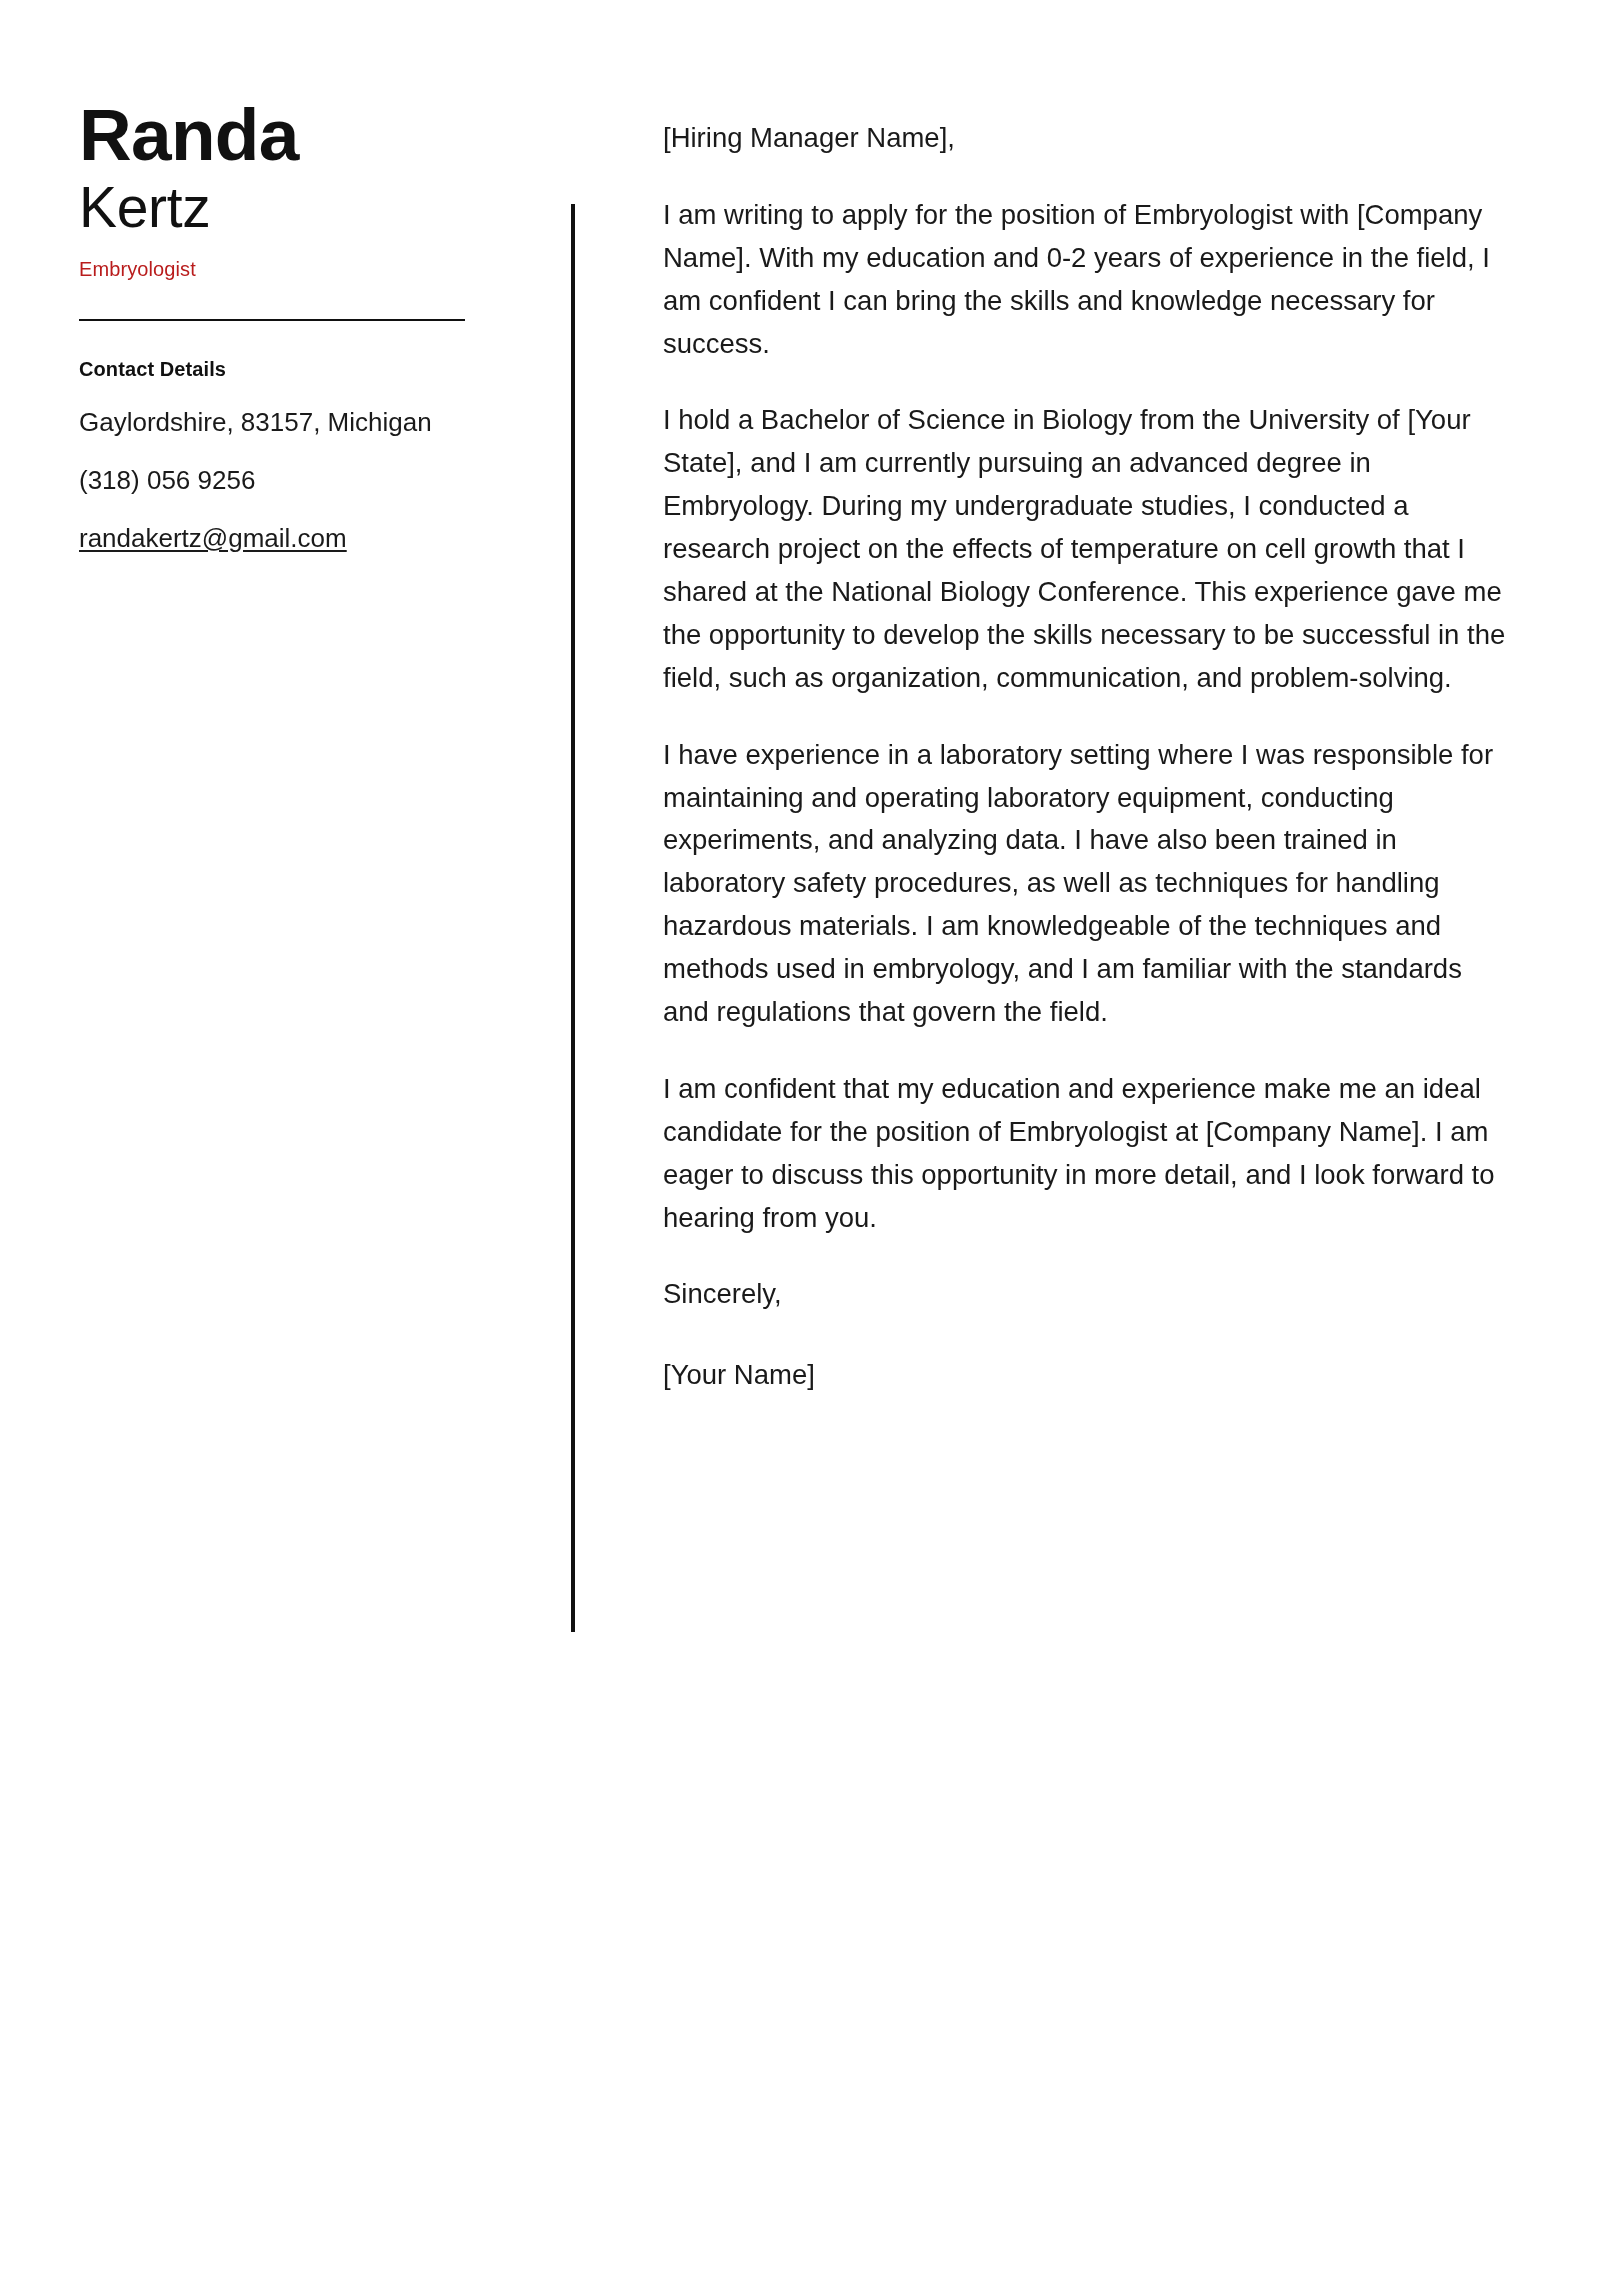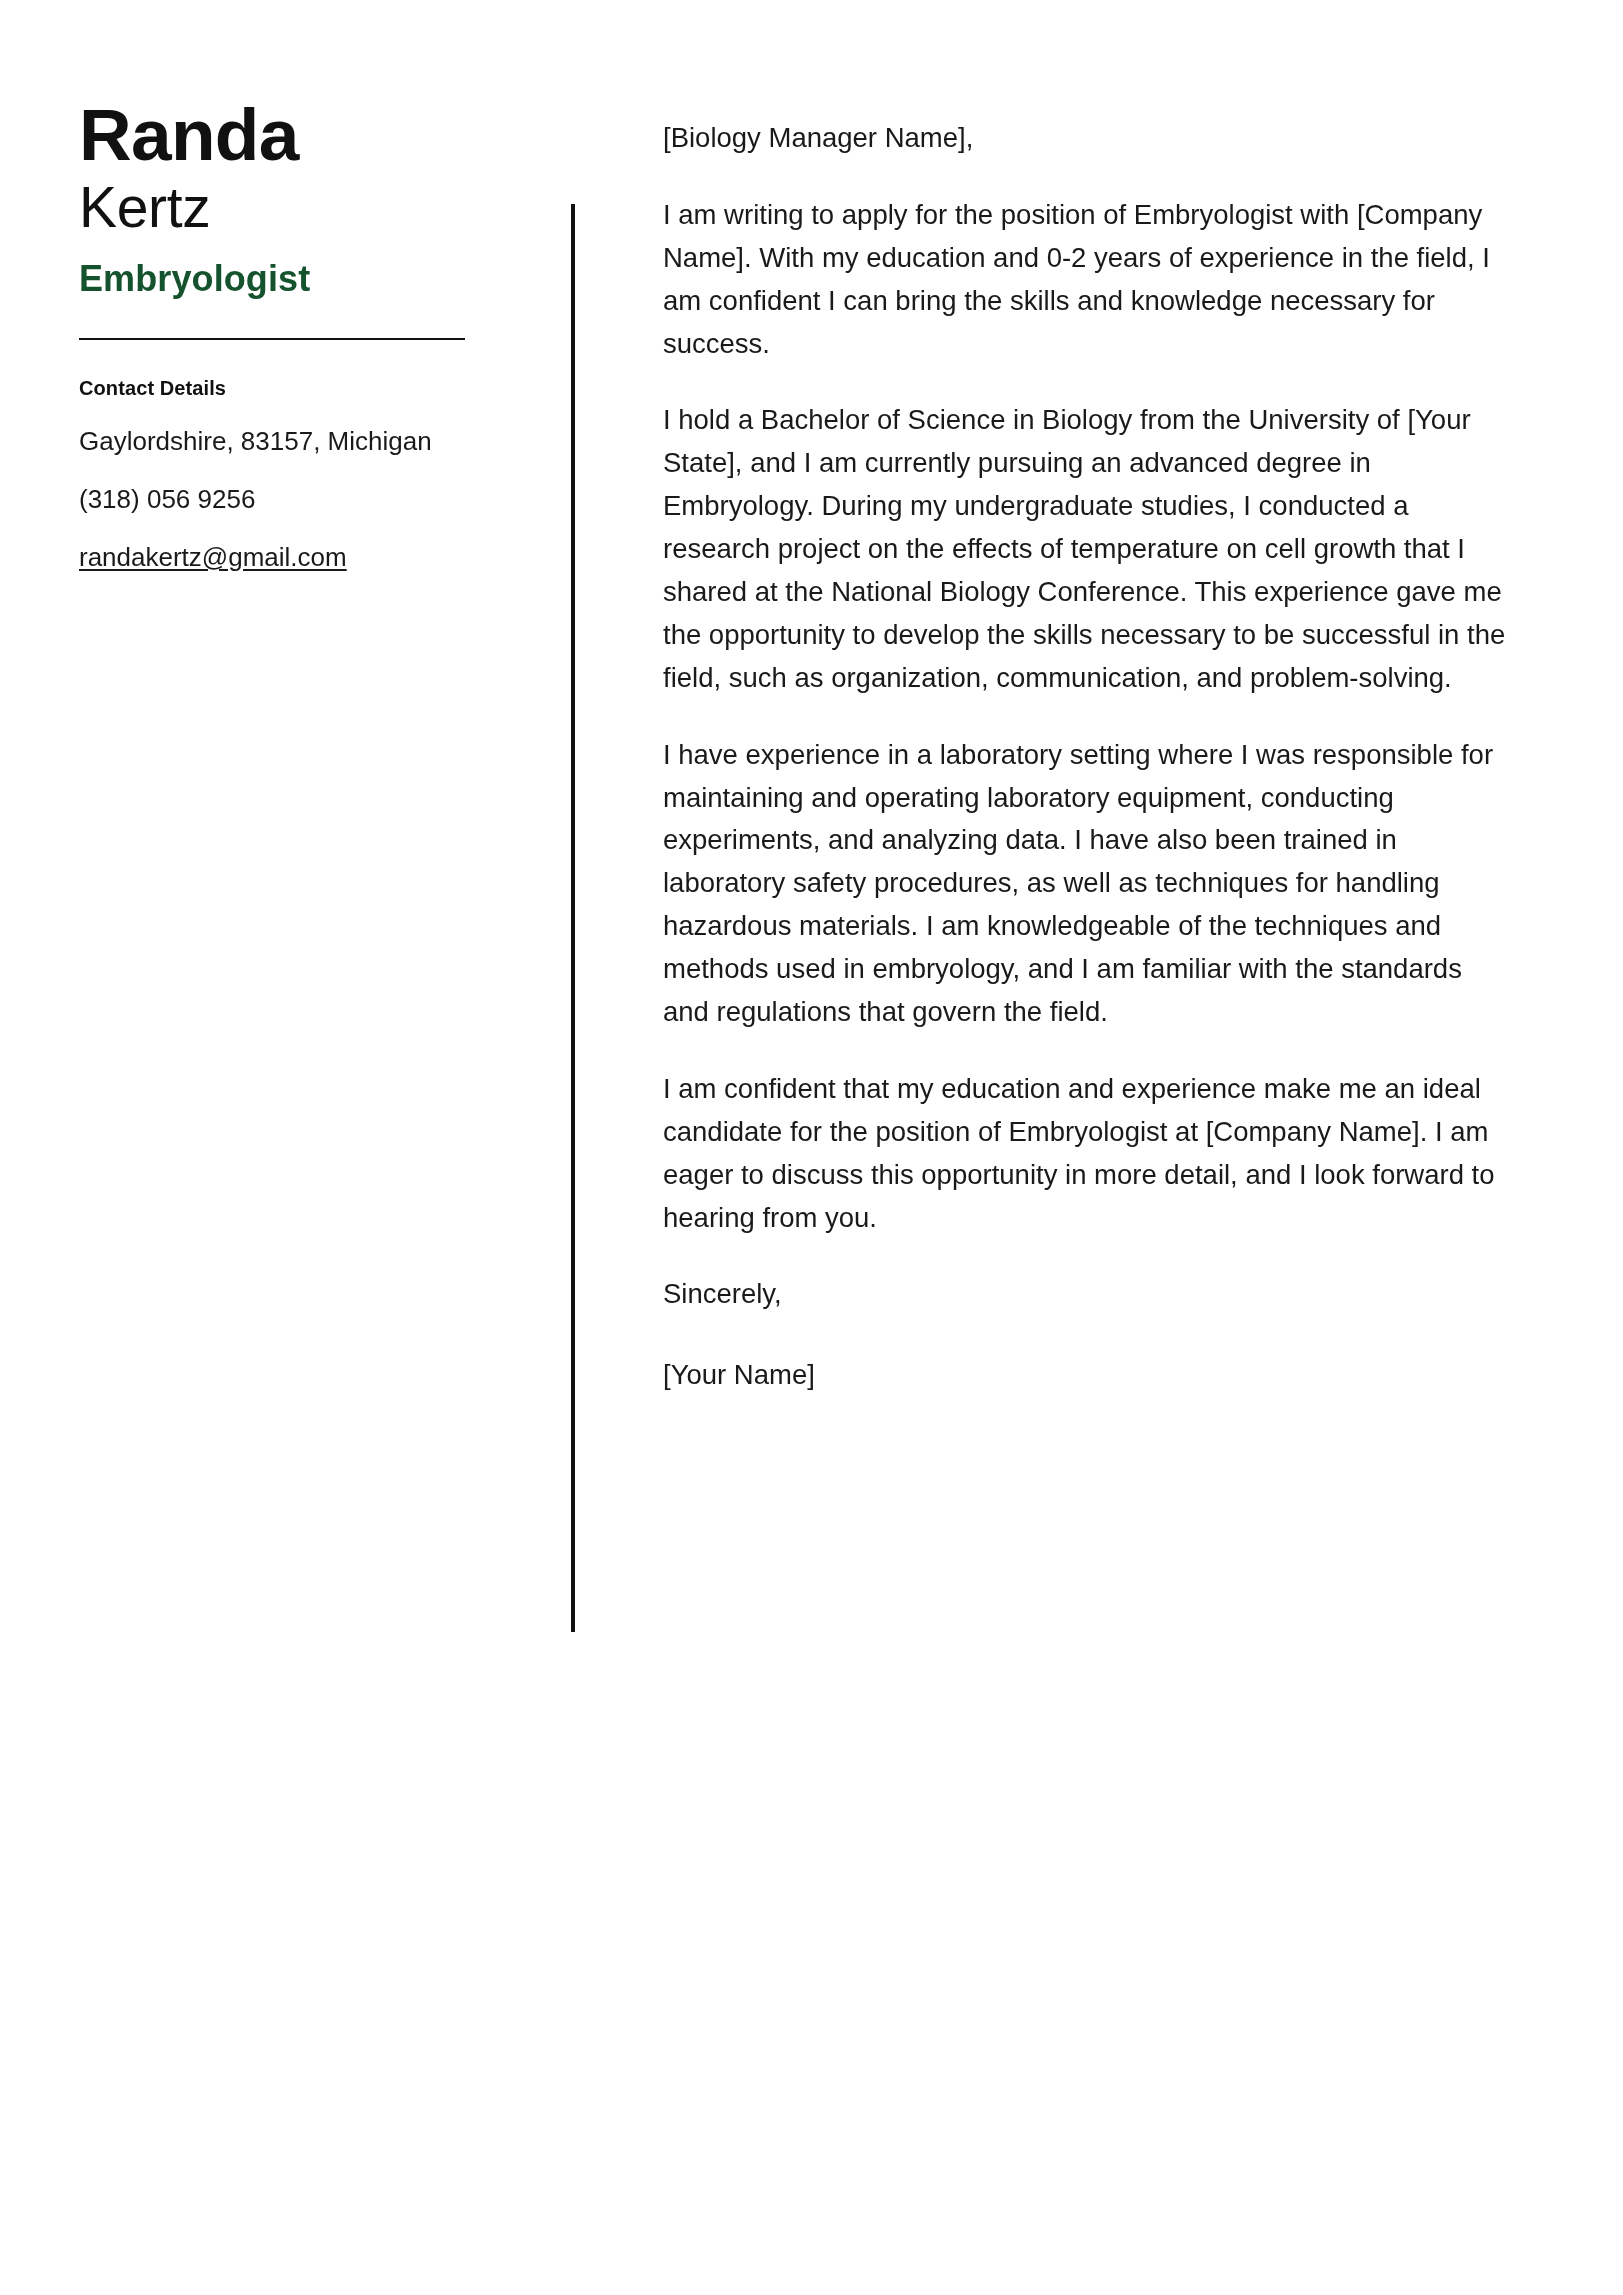--- a/index.html
+++ b/index.html
@@ -46,23 +46,23 @@
     display: block;
     font-size: 57px;
     font-weight: 300;
     letter-spacing: -0.3px;
     color: #111111;
     line-height: 1.12;
     margin-top: -2.6px;
   }
 
   .job-title {
-    font-size: 36px;
-    font-weight: 700;
-    color: #14532d;
+    font-size: 20px;
+    font-weight: 400;
+    color: #b91c1c;
     margin-top: 18.3px;
     letter-spacing: 0.1px;
   }
 
   .rule {
     width: 386px;
     height: 2.6px;
     background: #111111;
     margin-top: 38px;
   }
@@ -150,21 +150,21 @@
         <span class="email-link">randakertz@gmail.com</span>
       </div>
     </div>
 
   </div>
 
   <div class="divider"></div>
 
   <div class="letter">
 
-    <p class="salutation">[Biology Manager Name],</p>
+    <p class="salutation">[Hiring Manager Name],</p>
 
     <p>I am writing to apply for the position of Embryologist with [Company Name]. With my education and 0-2 years of experience in the field, I am confident I can bring the skills and knowledge necessary for success.</p>
 
     <p>I hold a Bachelor of Science in Biology from the University of [Your State], and I am currently pursuing an advanced degree in Embryology. During my undergraduate studies, I conducted a research project on the effects of temperature on cell growth that I shared at the National Biology Conference. This experience gave me the opportunity to develop the skills necessary to be successful in the field, such as organization, communication, and problem-solving.</p>
 
     <p>I have experience in a laboratory setting where I was responsible for maintaining and operating laboratory equipment, conducting experiments, and analyzing data. I have also been trained in laboratory safety procedures, as well as techniques for handling hazardous materials. I am knowledgeable of the techniques and methods used in embryology, and I am familiar with the standards and regulations that govern the field.</p>
 
     <p>I am confident that my education and experience make me an ideal candidate for the position of Embryologist at [Company Name]. I am eager to discuss this opportunity in more detail, and I look forward to hearing from you.</p>
 
     <p class="closing-line">Sincerely,</p>

